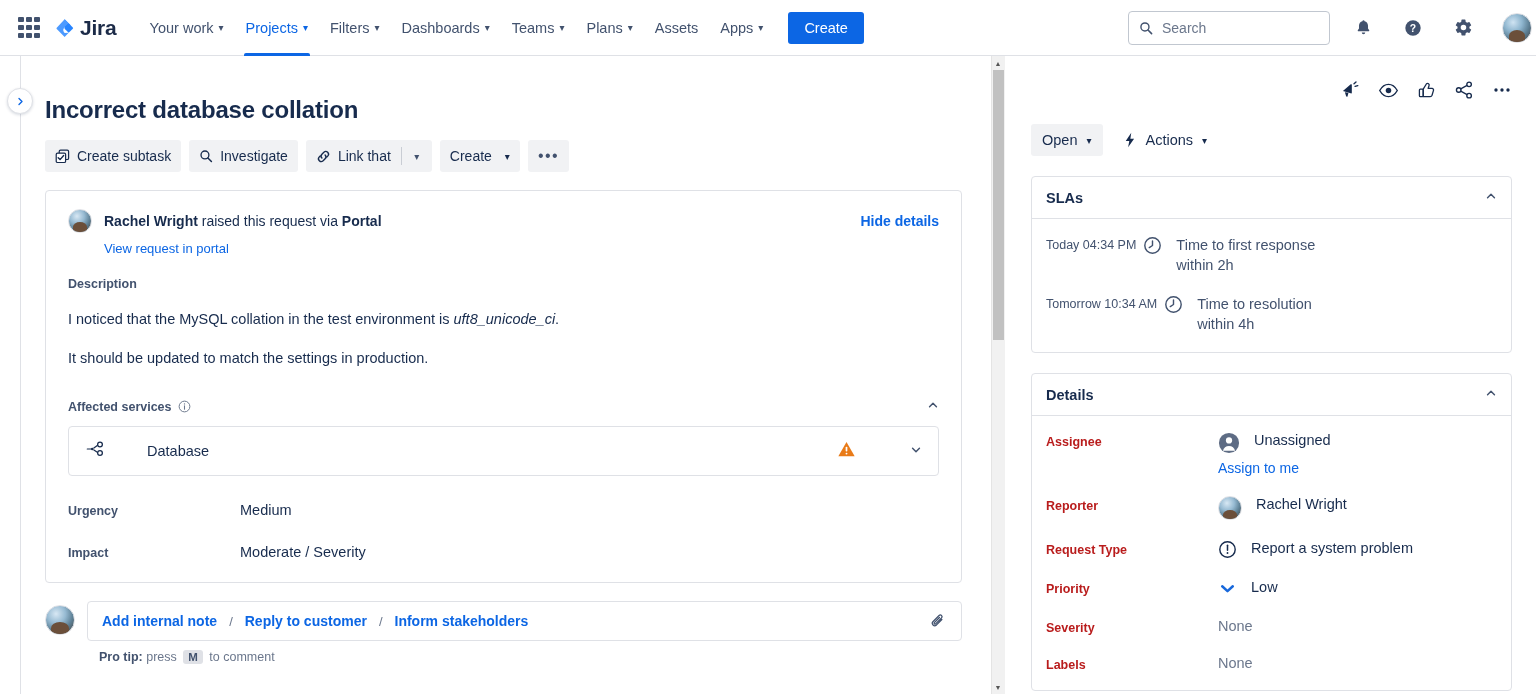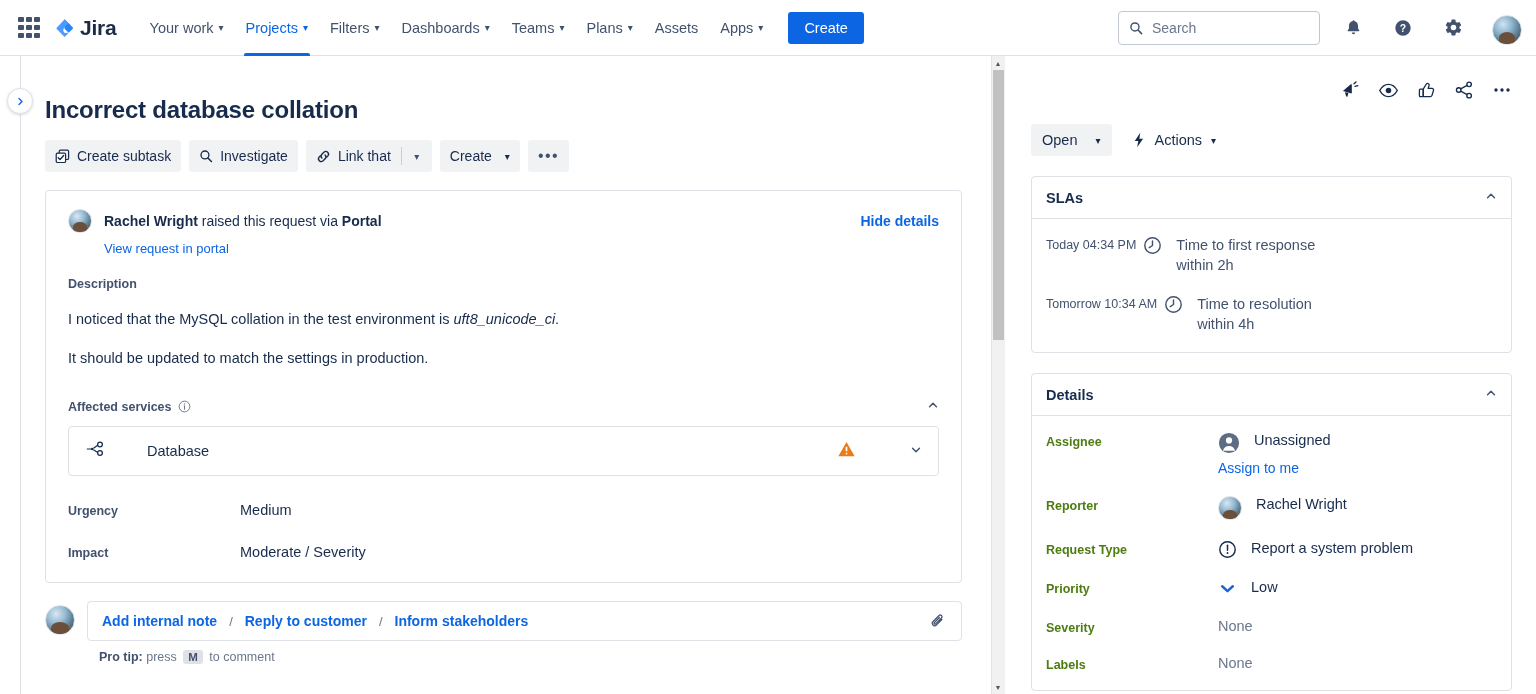--- a/index.html
+++ b/index.html
@@ -31,21 +31,21 @@
   .navitem.active { color: #0C66E4; font-weight: 500; }
   .navitem.active::after {
     content: ""; position: absolute; left: 9px; right: 9px; bottom: 0; height: 3px;
     background: #0C66E4; border-radius: 2px 2px 0 0;
   }
   .navitem .caret { margin-left: 5px; font-size: 10px; line-height: 1; }
   .create-btn {
     margin-left: 14px; background: #0C66E4; color: #fff; font-size: 14.5px; font-weight: 500;
     padding: 8px 16px; border-radius: 3px; border: none; cursor: pointer;
   }
-  .nav-right { margin-left: auto; display: flex; align-items: flex-end; padding-right: 14px; gap: 16px; }
+  .nav-right { margin-left: auto; display: flex; align-items: center; padding-right: 4px; gap: 16px; }
   .searchbox {
     width: 202px; height: 34px; border: 1.5px solid #C1C7D0; border-radius: 4px;
     display: flex; align-items: center; padding: 0 10px; cursor: text; background:#fff;
   }
   .searchbox .ph { font-size: 14px; color: #6B778C; margin-left: 9px; }
   .nav-icon { width: 34px; height: 34px; display: flex; align-items: center; justify-content: center;
     cursor: pointer; color: #42526E; }
   .avatar {
     width: 30px; height: 30px; border-radius: 50%; margin-left: 6px; cursor: pointer;
     background: radial-gradient(circle at 36% 30%, #cfe3f2 0%, #8fb6cf 34%, #5c7e93 62%, #3d3a36 100%);
@@ -149,42 +149,42 @@
     align-items: center; justify-content: center; color: #555; font-size: 7px; cursor: pointer; }
 
   
   .rightpanel { position: absolute; left: 1007px; top: 0; width: 529px; height: 638px;
     background: #fff; padding: 22px 24px 0 24px; overflow: hidden; }
   .rp-icons { display: flex; justify-content: flex-end; align-items: center; gap: 18px;
     color: #42526E; height: 24px; }
   .rp-icons .ic { cursor: pointer; display: flex; }
   .rp-controls { display: flex; align-items: center; gap: 14px; margin-top: 22px; }
   .status-pill { background: #F1F2F4; border-radius: 3px; height: 32px; display: flex;
-    align-items: center; padding: 0 11px; gap: 18px; font-size: 14.5px; color: #172B4D;
+    align-items: center; padding: 0 11px; gap: 9px; font-size: 14.5px; color: #172B4D;
     font-weight: 500; cursor: pointer; }
   .actions-btn { display: flex; align-items: center; gap: 9px; font-size: 14.5px; color: #172B4D;
     font-weight: 500; cursor: pointer; padding: 0 6px; height: 32px; }
 
   .panel { border: 1px solid #DFE1E6; border-radius: 4px; margin-top: 20px; background: #fff; }
   .panel-head { display: flex; align-items: center; height: 42px; padding: 0 14px;
     border-bottom: 1px solid #DFE1E6; cursor: pointer; }
   .panel-title { font-size: 14.5px; font-weight: 600; color: #172B4D; }
   .panel-chev { margin-left: auto; color: #42526E; font-size: 12px; }
   .panel-body { padding: 16px 14px 18px 14px; }
 
   .sla-row { display: flex; align-items: flex-start; margin-bottom: 18px; }
   .sla-row:last-child { margin-bottom: 0; }
   .sla-time { font-size: 12.5px; color: #42526E; font-weight: 500; white-space: nowrap;
     padding-top: 3px; text-align: right; }
   .sla-clock { margin: 0 14px 0 7px; flex: none; padding-top: 1px; }
   .sla-name { font-size: 14.5px; color: #42526E; line-height: 1.4; }
 
   .d-row { display: flex; align-items: flex-start; margin-bottom: 20px; }
   .d-row:last-child { margin-bottom: 0; margin-top: 8px; }
-  .d-key { width: 172px; font-size: 12.5px; font-weight: 600; color: #4d7c0f; padding-top: 3px; flex: none; }
+  .d-key { width: 172px; font-size: 12.5px; font-weight: 600; color: #b91c1c; padding-top: 3px; flex: none; }
   .d-val { font-size: 14.5px; color: #172B4D; display: flex; gap: 14px; flex-wrap: wrap; }
   .d-val.muted { color: #6B778C; }
   .assign-link { font-size: 14px; color: #0C66E4; cursor: pointer; margin-top: 6px; display: block; }
   .uav { width: 24px; height: 24px; border-radius: 50%; flex: none;
     background: radial-gradient(circle at 36% 28%, #d8e8f4 0%, #96bad2 35%, #5e8196 62%, #40382f 100%);
     border: 1px solid #dfe1e6; position: relative; overflow: hidden; }
   .uav::after{content:"";position:absolute;left:18%;bottom:0;width:64%;height:44%;
     background:#6b4f3a;border-radius:50% 50% 0 0;}
 </style>
 </head>

